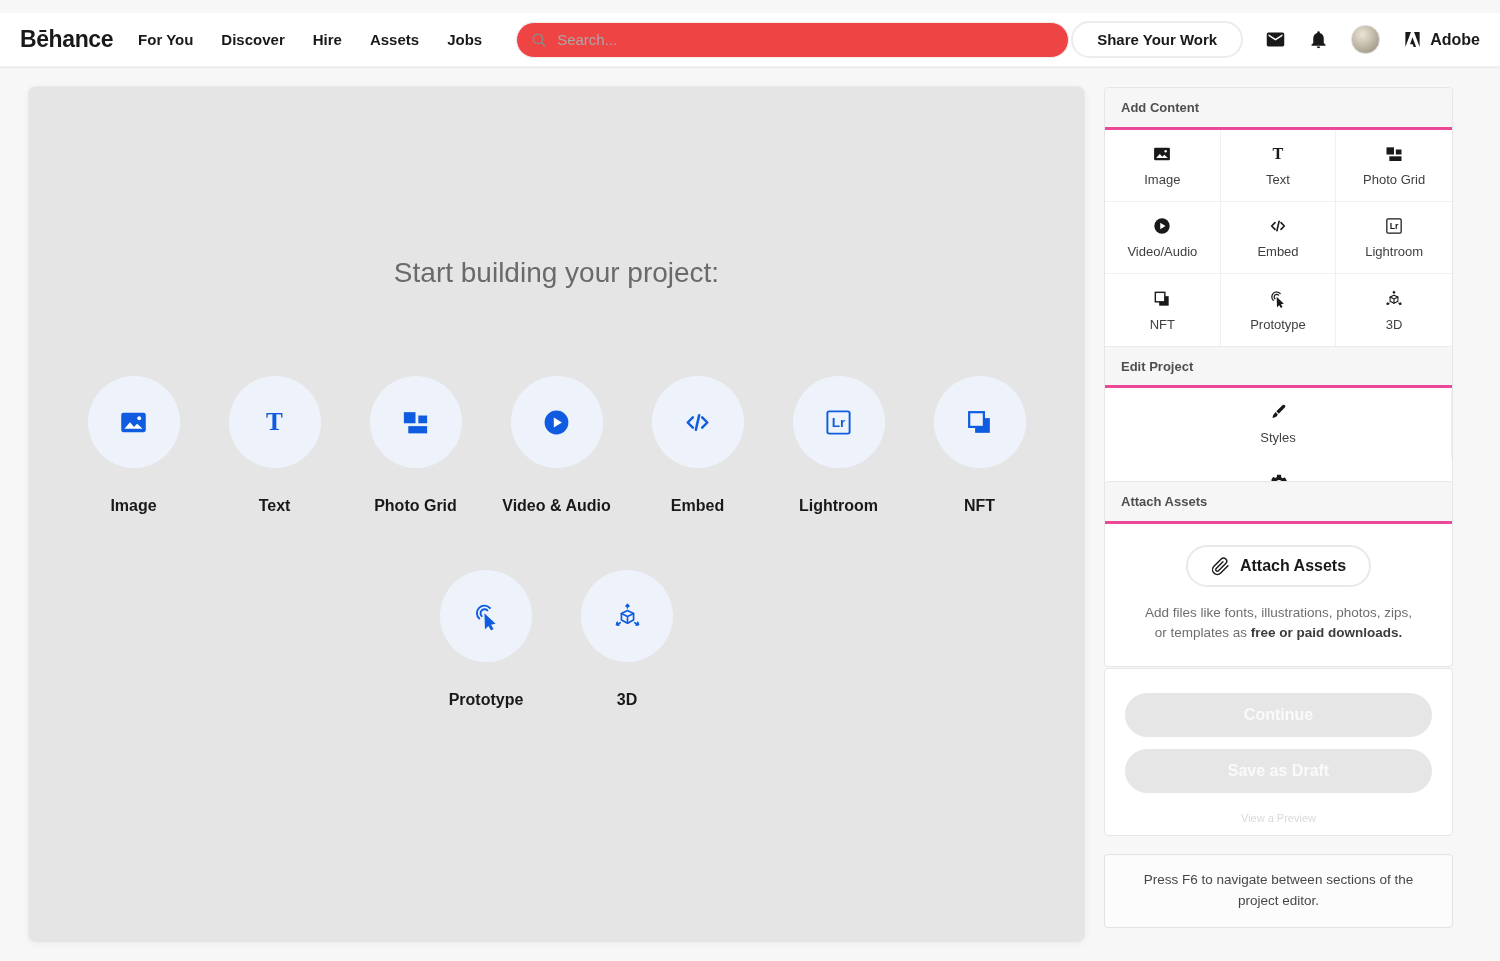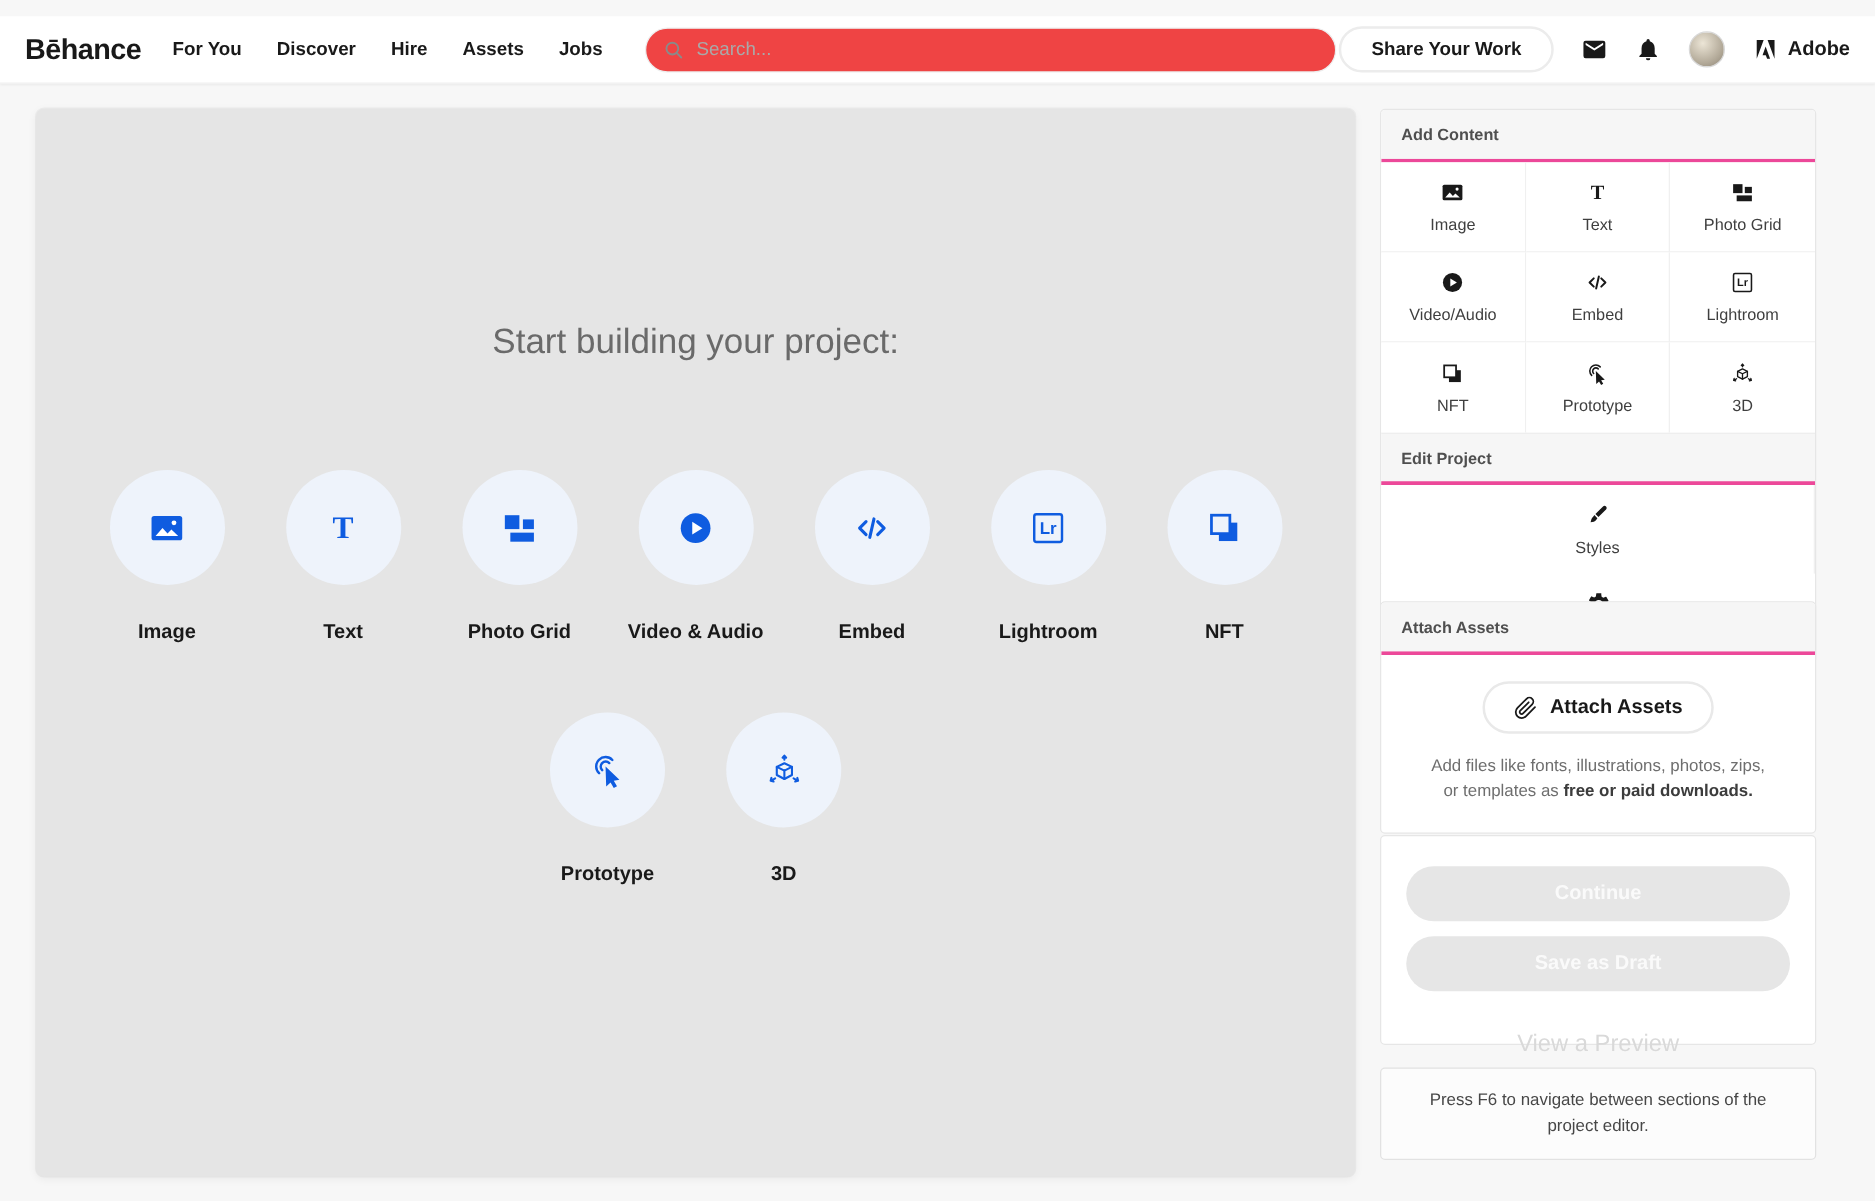--- a/index.html
+++ b/index.html
@@ -121,22 +121,22 @@
   .attach-desc strong { color:#3c3c3c; }
 
   .card-actions { top:668px; height:168px; padding:24px 20px 0; }
   .disabled-btn {
     display:block; width:100%; height:44px; border:none; border-radius:22px;
     background:#e6e6e6; color:#fafafa; font-size:16px; font-weight:bold;
     cursor:default; font-family:"Liberation Sans", sans-serif;
   }
   .disabled-btn + .disabled-btn { margin-top:12px; }
   .preview-link {
-    margin-top:32px; text-align:center;
-    font-size:19px; color:#d9d9d9; cursor:default;
+    margin-top:19px; text-align:center;
+    font-size:11px; color:#d9d9d9; cursor:default;
   }
 
   .hint-box {
     position:absolute; left:1104px; top:854px; width:349px; min-height:74px;
     background:#fcfcfc; border:1px solid #e2e2e2; border-radius:4px;
     display:flex; align-items:center; justify-content:center; text-align:center;
     font-size:13.5px; color:#474747; line-height:1.55; padding:14px 22px;
   }
 </style>
 </head>

